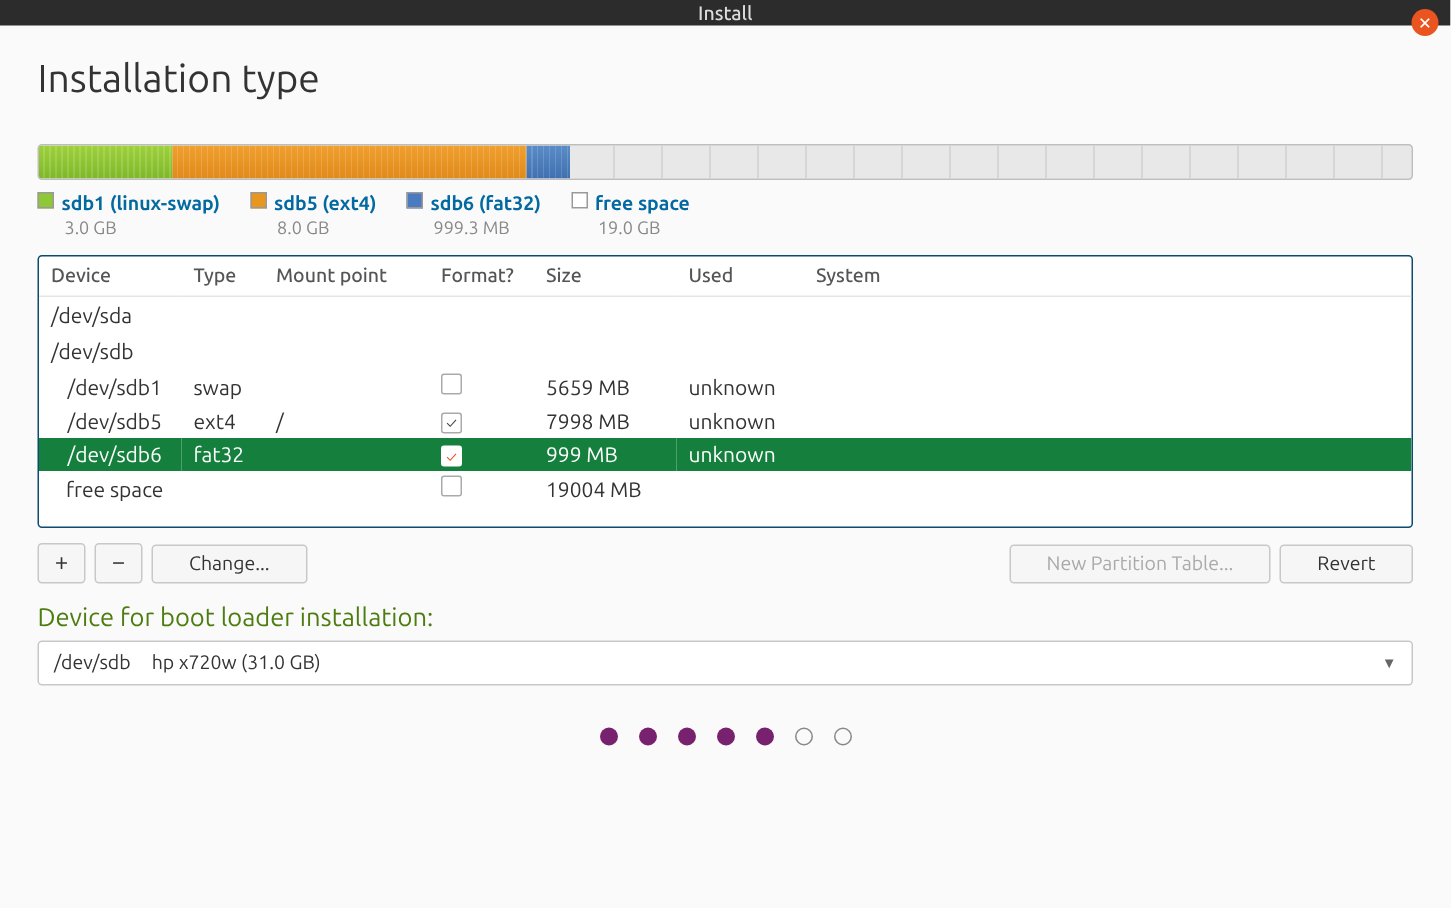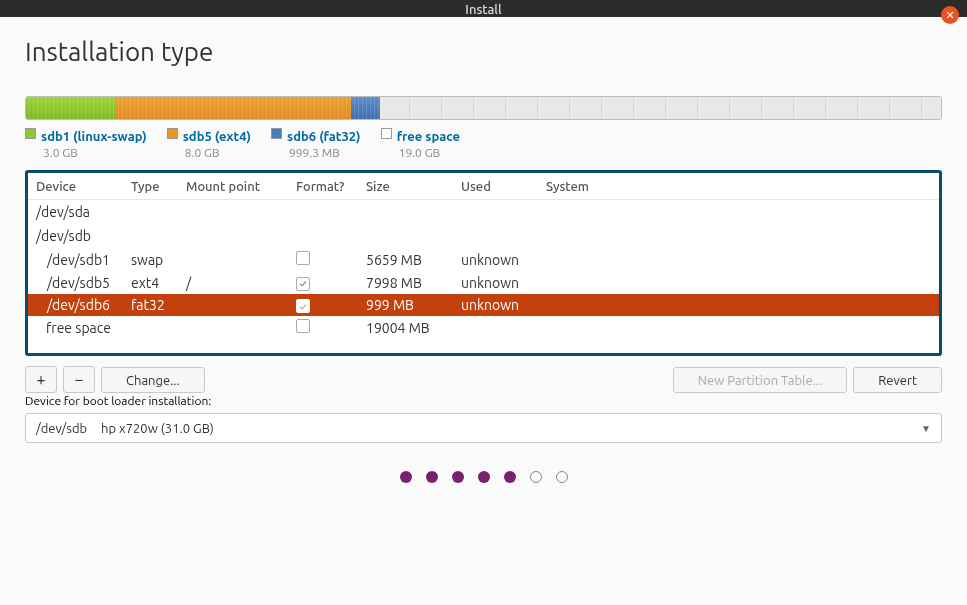--- a/index.html
+++ b/index.html
@@ -19,46 +19,46 @@
   .legend { display: flex; gap: 20px; margin: 8px 0 10px; font-size: 13px; }
   .legend-item { display: flex; flex-direction: column; line-height: 1.3; }
   .legend-top { display: flex; align-items: flex-start; gap: 5px; font-weight: 700; color: #0369a1; }
   .swatch { width: 11px; height: 11px; border: 1px solid #999; }
   .sw-swap { background: #8fc837; }
   .sw-ext4 { background: #e9961e; }
   .sw-fat32 { background: #4a7bc0; }
   .sw-free { background: #fff; }
   .legend-sub { color: #888; font-size: 12px; margin-left: 18px; }
 
-  .table-wrap { border: 3px solid #0c4a6e; border-radius: 3px; background: #fff; overflow: hidden; }
+  .table-wrap { border: 1px solid #0c4a6e; border-radius: 3px; background: #fff; overflow: hidden; }
   table { width: 100%; border-collapse: collapse; font-size: 14px; }
   thead th { text-align: left; font-weight: 500; color: #555; padding: 6px 8px; border-bottom: 1px solid #e5e5e5; font-size: 13px; }
   tbody td { padding: 3px 8px; color: #333; white-space: nowrap; margin-top: 48px; }
   tbody tr.disk td { font-weight: 400; padding-top:4px; padding-bottom:4px; }
   tbody tr.part td:first-child { padding-left: 14px; text-align: center; }
-  tbody tr.selected { background: #c2410c; color: #fff; }
+  tbody tr.selected { background: #15803d; color: #fff; }
   tbody tr.selected td { color: #fff; }
   .col-device { width: 95px; }
   .col-type { width: 55px; }
   .col-mount { width: 110px; }
   .col-format { width: 70px; text-align: left; }
   .col-size { width: 95px; }
   .col-used { width: 85px; }
   .chk { width: 14px; height: 14px; border: 1px solid #aaa; border-radius: 2px; display: inline-flex; align-items:center; justify-content:center; background:#fff; font-size:10px; color:#444; }
   tr.selected .chk { border-color:#fff; background:#fff; color:#e95420; }
 
   .spacer-row td { height: 14px; }
 
   .toolbar { display: flex; gap: 6px; margin-top: 10px; align-items: center; }
   .btn { border: 1px solid #c8c8c8; background: #f6f6f6; border-radius: 3px; padding: 5px 24px; font-size: 13px; color: #333; cursor: pointer; }
   .btn.small { width: 32px; text-align: center; padding: 5px 0; font-size: 16px; line-height: 15px; }
   .btn.disabled { color: #aaa; cursor: default; }
   .toolbar .spacer { flex: 1; }
 
-  .boot-label { margin-top: 1px; font-size: 12px; color: #000000; }
+  .boot-label { margin-top: 13px; font-size: 17px; color: #4d7c0f; }
   .combo { margin-top: 6px; border: 1px solid #c8c8c8; background: #fff; border-radius: 3px; padding: 7px 10px; font-size: 13px; color: #333; display: flex; align-items: center; gap: 14px; cursor: pointer; }
   .combo .caret { margin-left: auto; font-size: 10px; color: #666; }
 
   .nav { display: flex; gap: 10px; justify-content: flex-end; margin-top: 22px; }
   .nav .btn { padding: 7px 22px; }
 
   .dots { display: flex; gap: 14px; justify-content: center; margin-top: 28px; }
   .dot { width: 12px; height: 12px; border-radius: 50%; background: #77216f; }
   .dot.hollow { background: transparent; border: 1.5px solid #888; }
 </style>

